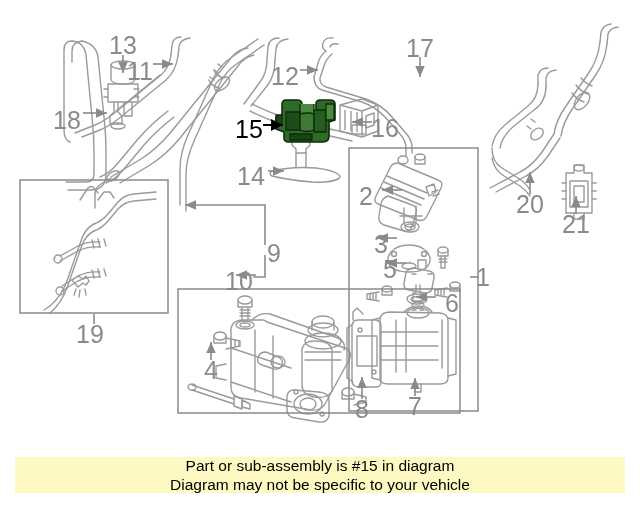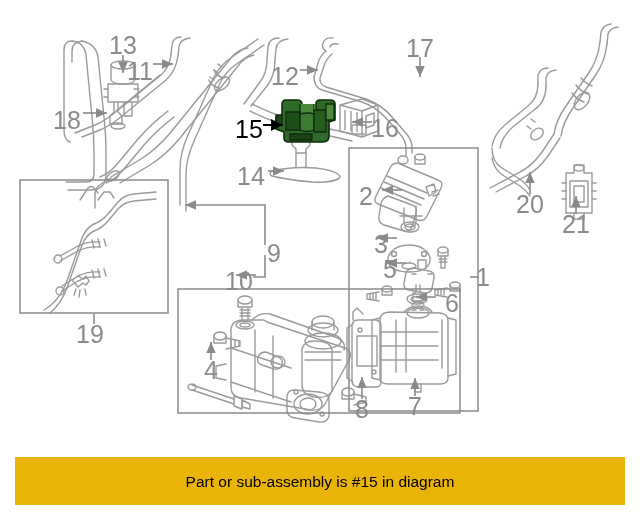--- a/index.html
+++ b/index.html
@@ -1,21 +1,21 @@
 <!DOCTYPE html>
 <html><head>
 <meta charset="utf-8">
 <style>
   html,body{margin:0;padding:0;background:#fff;}
   body{width:640px;height:512px;overflow:hidden;
        font-family:"Liberation Sans", sans-serif;}
   #stage{position:relative;width:640px;height:512px;background:#ffffff;}
   #diagram{position:absolute;left:0;top:0;width:640px;height:448px;}
-  .banner{position:absolute;left:15px;top:457px;width:610px;height:48px;
-          background:#eab308;display:flex;flex-direction:column;
+  .banner{position:absolute;left:15px;top:457px;width:610px;height:36px;
+          background:#fef9c3;display:flex;flex-direction:column;
           align-items:center;justify-content:center;}
   .banner-line{color:#000;font-size:15.5px;line-height:19px;
                font-family:"Liberation Sans", sans-serif;white-space:nowrap;}
   text.lbl{font-family:"Liberation Sans", sans-serif;font-size:25px;fill:#8a8a8a;}
   text.lbl-hi{font-family:"Liberation Sans", sans-serif;font-size:25px;fill:#000000;}
 </style>
 </head>
 <body>
 
 <div id="stage">
@@ -361,15 +361,16 @@
       <text class="lbl" x="420" y="57" text-anchor="middle">17</text>
       <text class="lbl" x="67" y="129" text-anchor="middle">18</text>
       <text class="lbl" x="90" y="343" text-anchor="middle">19</text>
       <text class="lbl" x="530" y="213" text-anchor="middle">20</text>
       <text class="lbl" x="576" y="233" text-anchor="middle">21</text>
     </g>
   </svg>
 
   <div class="banner">
     <div class="banner-line">Part or sub-assembly is #15 in diagram</div>
+    <div class="banner-line">Diagram may not be specific to your vehicle</div>
   </div>
 
 </div>
 
 </body></html>

